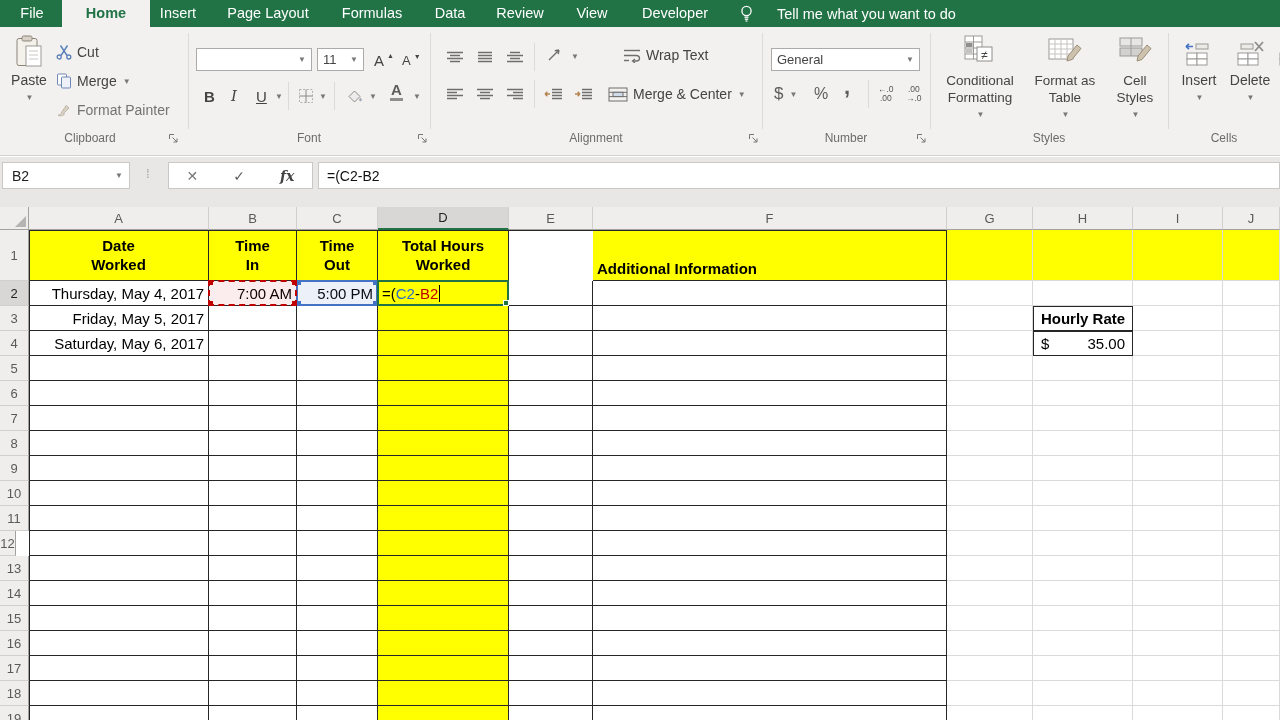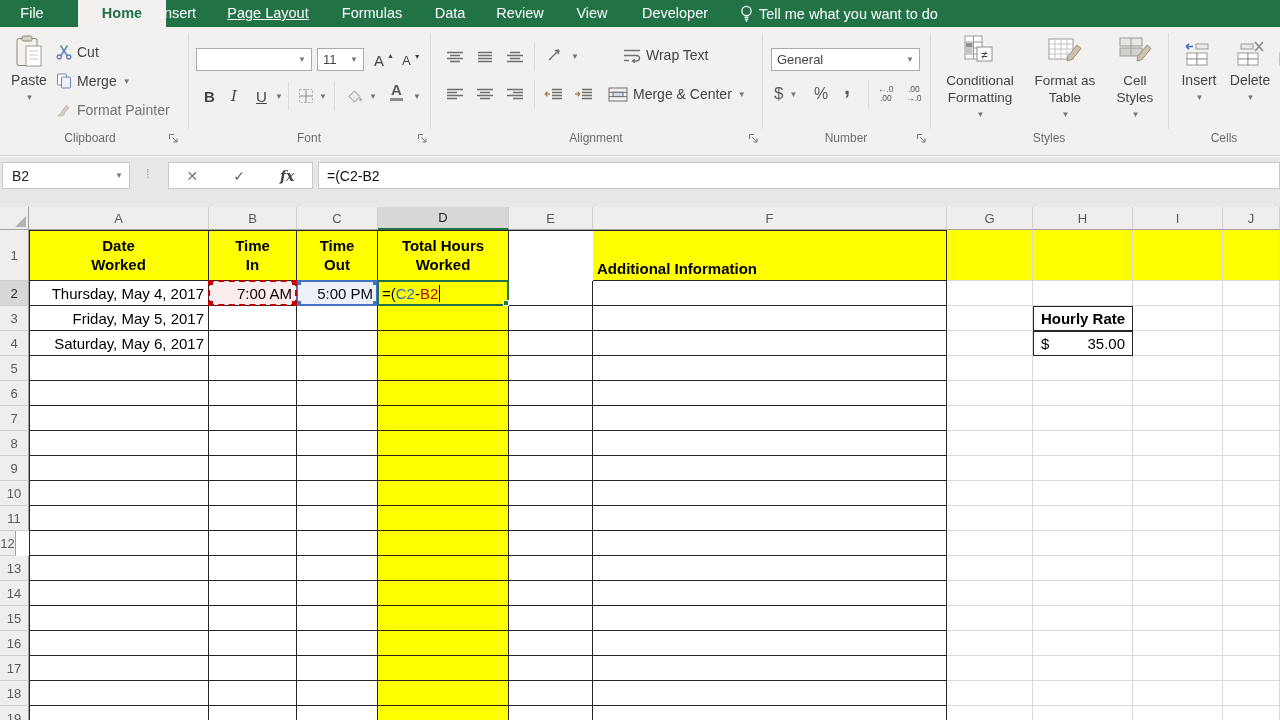--- a/index.html
+++ b/index.html
@@ -4,23 +4,23 @@
 <style>
   * { margin:0; padding:0; box-sizing:border-box; }
   html,body { width:1280px; height:720px; overflow:hidden; background:#fff;
               font-family:"Liberation Sans", sans-serif; }
   #app { position:relative; width:1280px; height:720px; }
 
   
   #tabbar { position:absolute; left:0; top:0; width:1280px; height:27px; background:#217346; }
   .tab { position:absolute; top:0; height:27px; line-height:27px; color:#fff; font-size:14.5px;
          text-align:center; cursor:default; }
-  .tab.active { background:#f2f1f0; color:#217346; font-weight:bold;margin-left:16px; }
+  .tab.active { background:#f2f1f0; color:#217346; font-weight:bold; }
   #tellme { position:absolute; left:740px; top:0; height:27px; display:flex; align-items:center;
-            gap:6px; color:#fff; font-size:14.5px; }
+            gap:24px; color:#fff; font-size:14.5px; }
 
   
   #ribbon { position:absolute; left:0; top:27px; width:1280px; height:129px; background:#f2f1f0;
             border-bottom:1px solid #d2d0ce; color:#3f3f3f; }
   .vdiv { position:absolute; top:6px; height:96px; width:1px; background:#dcdbda; }
   .grplabel { position:absolute; top:104px; height:18px; font-size:12px; color:#6d6c6b; text-align:center; }
   .launcher { position:absolute; top:106px; width:11px; height:11px; }
   .sbtn { position:absolute; display:flex; align-items:center; gap:5px; height:24px; font-size:14px; color:#444; }
   .sbtn.disabled { color:#737373; }
   .dd { font-size:8px; color:#777; margin-left:1px; }
@@ -80,21 +80,21 @@
 </style>
 </head>
 <body>
 
 <div id="app">
 
   <div id="tabbar">
     <div class="tab" style="left:8px;  width:48px;">File</div>
     <div class="tab active" style="left:62px; width:88px;">Home</div>
     <div class="tab" style="left:152px; width:52px;">Insert</div>
-    <div class="tab" style="left:218px; width:100px;text-decoration:underline;">Page Layout</div>
+    <div class="tab" style="left:218px; width:100px;">Page Layout</div>
     <div class="tab" style="left:332px; width:80px;">Formulas</div>
     <div class="tab" style="left:426px; width:48px;">Data</div>
     <div class="tab" style="left:488px; width:64px;">Review</div>
     <div class="tab" style="left:566px; width:52px;">View</div>
     <div class="tab" style="left:630px; width:90px;">Developer</div>
     <div id="tellme">
       <span>
         <svg width="13" height="17" viewBox="0 0 13 17">
             <circle cx="6.5" cy="6" r="4.6" fill="none" stroke="#fff" stroke-width="1.3"></circle>
             <line x1="4.5" y1="12.2" x2="8.5" y2="12.2" stroke="#fff" stroke-width="1.3"></line>

